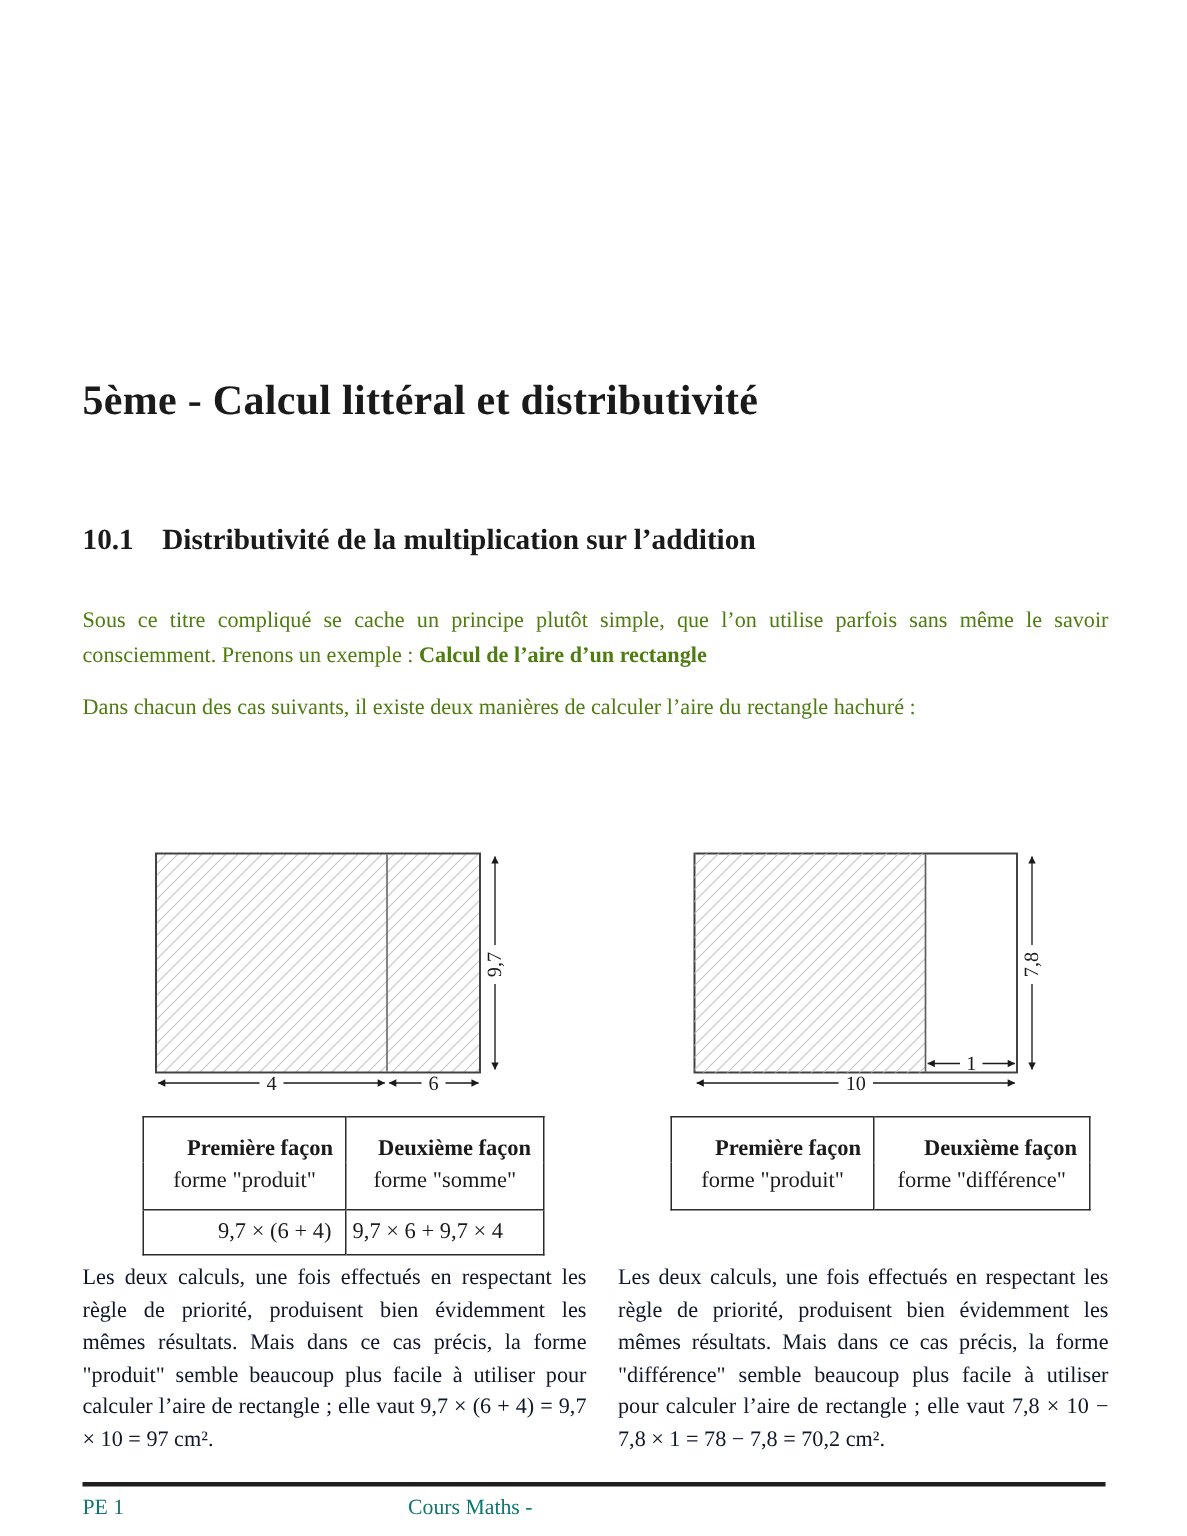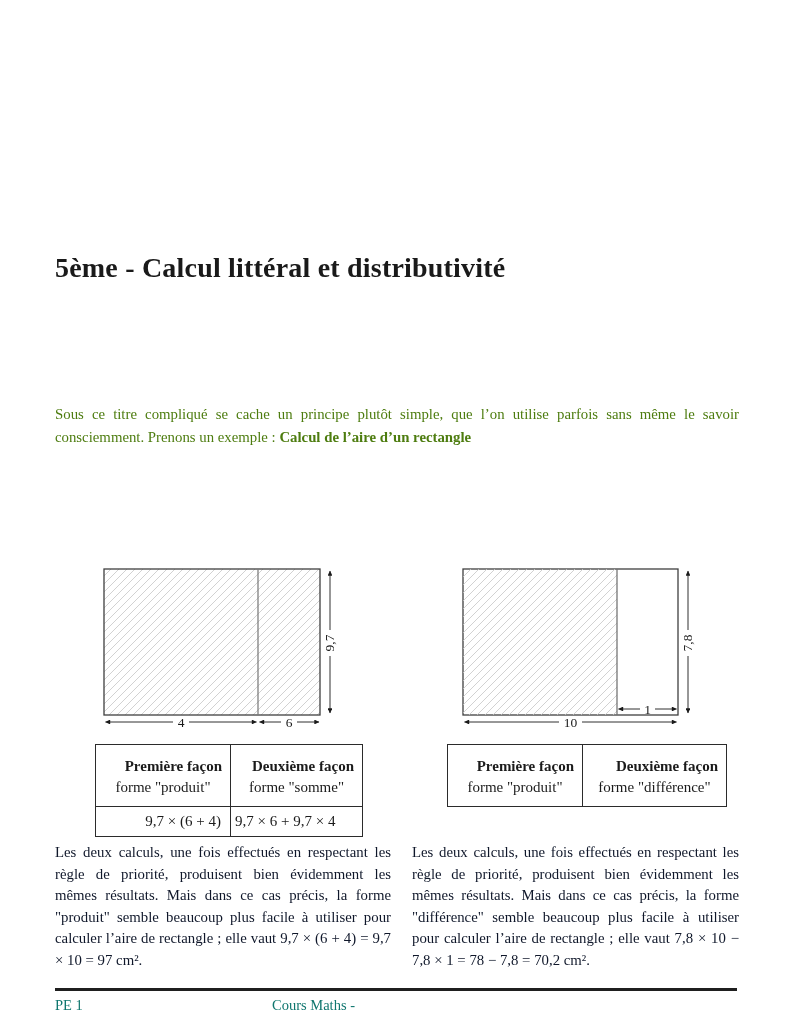--- a/index.html
+++ b/index.html
@@ -56,25 +56,29 @@
   .footer-left-pos   { left:55px; }
   .footer-center-pos { left:272px; }
 </style>
 </head>
 <body>
 
 <div class="page">
 
   <h1 class="abs doc-title">5ème - Calcul littéral et distributivité</h1>
 
+  <h2 class="abs section-heading">
+    <span class="section-number">10.1</span><span>Distributivité de la multiplication sur l’addition</span>
+  </h2>
 
   <div class="abs para intro">
     <span>Sous ce titre compliqué se cache un principe plutôt simple, que l’on utilise parfois sans même le savoir consciemment. Prenons un exemple : </span><b>Calcul de l’aire d’un rectangle</b>
   </div>
 
+  <div class="abs para cases">Dans chacun des cas suivants, il existe deux manières de calculer l’aire du rectangle hachuré :</div>
 
   <svg class="fig fig-left" width="255" height="178" viewBox="0 0 255 178">
     <defs>
       <pattern id="hatchP" patternUnits="userSpaceOnUse" width="8" height="8">
         <path d="M0,8 L8,0" stroke="#c6c6c6" stroke-width="0.8"></path>
         <path d="M-2,2 L2,-2" stroke="#c6c6c6" stroke-width="0.8"></path>
         <path d="M6,10 L10,6" stroke="#c6c6c6" stroke-width="0.8"></path>
       </pattern>
       <marker id="arr" viewBox="0 0 10 10" refX="9.5" refY="5" markerWidth="8" markerHeight="5.5" orient="auto">
         <path d="M0,0 L10,5 L0,10 Z" fill="#1a1a1a"></path>

